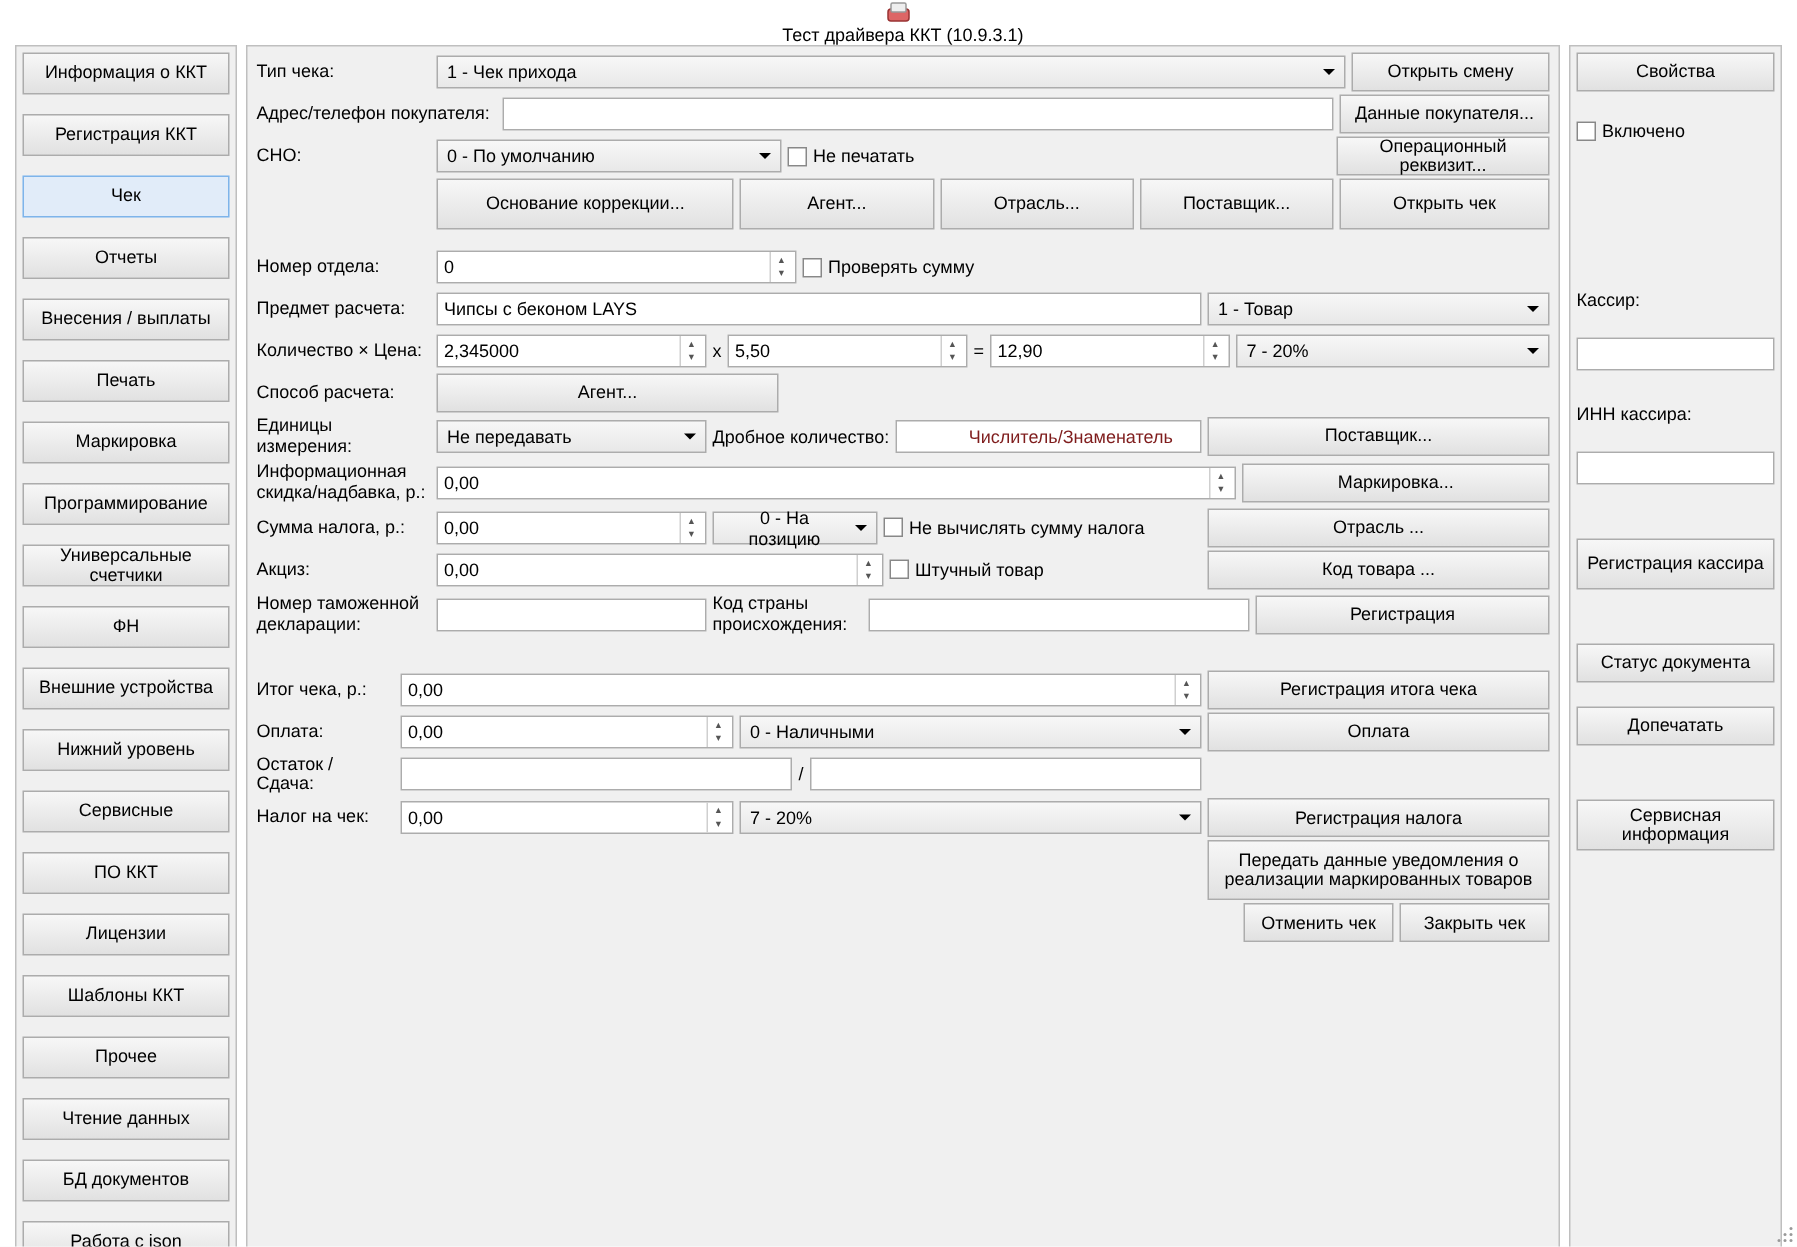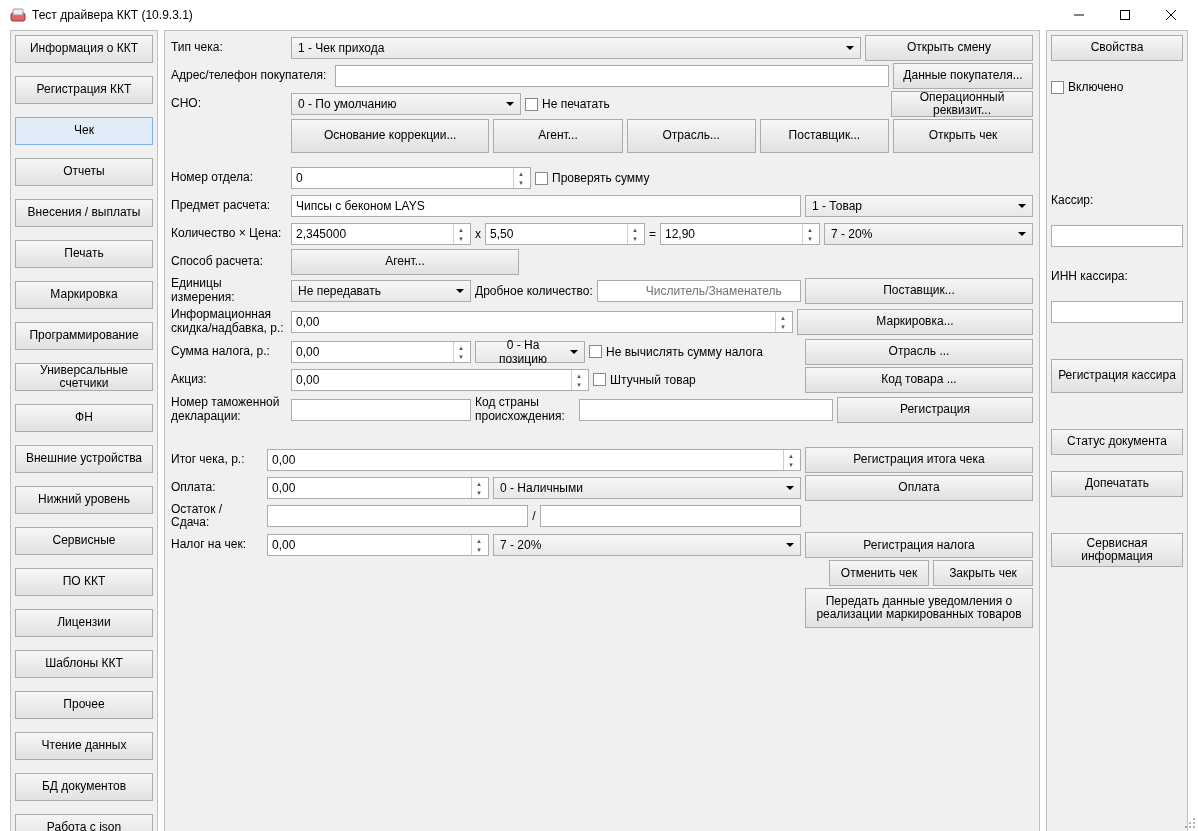--- a/index.html
+++ b/index.html
@@ -5,21 +5,21 @@
   * { box-sizing: border-box; }
   body {
     margin: 0; padding: 0;
     font-family: "Segoe UI", Tahoma, sans-serif;
     font-size: 12px;
     background: #ffffff;
     color: #000;
     overflow: hidden;
   }
   .window { width: 1198px; height: 831px; display: flex; flex-direction: column; background: #fff; }
-  .titlebar { height: 30px; display: flex; align-items: center; padding: 0 4px 0 10px; }
+  .titlebar { height: 30px; display: flex; align-items: center; padding: 0 4px 0 10px; flex-direction: column; }
   .titlebar .ticon { width: 16px; height: 16px; margin-right: 6px; display:flex; align-items:center; justify-content:center;}
   .titlebar .title { font-size: 12px; }
   .titlebar .spacer { flex: 1; }
   .winbtn { width: 46px; height: 30px; display:flex; align-items:center; justify-content:center; }
   .winbtn svg { width: 10px; height: 10px; stroke: #000; fill: none; stroke-width:1;}
   .client { flex: 1; display: flex; padding: 0 10px 10px 10px; gap: 6px; background:#fff;}
   .panel { border: 1px solid #bfbfbf; background: #f0f0f0; padding: 4px; }
   .sidebar { width: 148px; display: flex; flex-direction: column; gap: 13px; }
   .navbtn {
     height: 28px; background: linear-gradient(#f7f7f7,#e1e1e1);
@@ -55,21 +55,21 @@
   .spin { position:relative; padding-right: 18px; }
   .spin::after {
     content:"▴\A▾"; white-space:pre; position:absolute; right:2px; top:0; bottom:0;
     width: 14px; font-size:7px; line-height:9px; text-align:center; color:#555;
     border-left:1px solid #cfcfcf; padding-top:1px;
   }
   .chk {
     width:13px; height:13px; border:1px solid #888; background:#fff; display:inline-block; flex-shrink:0;
   }
   .right-lbl { font-size:12px; margin-top:6px; margin-bottom:2px;}
-  .placeholder { color:#737373;padding-left:48px; }
+  .placeholder { color:#7f1d1d;padding-left:48px; }
   .sep { height: 8px; }
   .flex1 { flex:1; }
   .resize-grip { position:absolute; right:2px; bottom:2px; width:14px; height:14px; }
 </style>
 </head>
 <body>
 
 <div class="window">
   <div class="titlebar">
     <span class="ticon">
@@ -123,21 +123,21 @@
         <div class="navbtn">Работа с json</div>
         <div class="navbtn">Скрипты драйвера</div>
         <div class="navbtn">Лог</div>
       </div>
 
     <div class="panel main">
 
       <div class="row">
         <div class="lbl">Тип чека:</div>
         <div class="sel flex1">1 - Чек прихода</div>
-        <div class="btn" style="width:168px">Открыть смену</div>
+        <div class="btn" style="width:132px">Открыть смену</div>
       </div>
 
       <div class="row">
         <div class="lbl" style="width:160px">Адрес/телефон покупателя:</div>
         <div class="inp flex1"></div>
         <div class="btn" style="width:140px">Данные покупателя...</div>
       </div>
 
       <div class="row">
         <div class="lbl">СНО:</div>
@@ -191,21 +191,21 @@
         <div class="lbl">Единицы измерения:</div>
         <div class="sel" style="width:180px">Не передавать</div>
         <span>Дробное количество:</span>
         <div class="inp flex1 placeholder">Числитель/Знаменатель</div>
         <div class="btn" style="width:228px">Поставщик...</div>
       </div>
 
       <div class="row">
         <div class="lbl tall" style="height:30px">Информационная скидка/надбавка, р.:</div>
         <div class="inp spin flex1">0,00</div>
-        <div class="btn" style="width:236px">Маркировка...</div>
+        <div class="btn" style="width:205px">Маркировка...</div>
       </div>
 
       <div class="row">
         <div class="lbl">Сумма налога, р.:</div>
         <div class="inp spin" style="width:180px">0,00</div>
         <div class="sel" style="width:110px">0 - На позицию</div>
         <span class="chk"></span>
         <span>Не вычислять сумму налога</span>
         <span class="flex1"></span>
         <div class="btn" style="width:228px">Отрасль ...</div>
@@ -254,27 +254,27 @@
 
       <div class="row">
         <div class="lbl" style="width:92px">Налог на чек:</div>
         <div class="inp spin" style="width:222px">0,00</div>
         <div class="sel flex1">7 - 20%</div>
         <div class="btn" style="width:228px">Регистрация налога</div>
       </div>
 
       <div class="row">
         <span class="flex1"></span>
+        <div class="btn" style="width:228px; height:40px">Передать данные уведомления о реализации маркированных товаров</div>
+      </div>
+
+      <div class="row">
+        <span class="flex1"></span>
         <div class="btn" style="width:100px">Отменить чек</div>
         <div class="btn" style="width:100px">Закрыть чек</div>
-      </div>
-
-      <div class="row">
-        <span class="flex1"></span>
-        <div class="btn" style="width:228px; height:40px">Передать данные уведомления о реализации маркированных товаров</div>
       </div>
 
     </div>
 
     <div class="panel rightbar">
       <div class="btn">Свойства</div>
       <div class="row" style="min-height:20px">
         <span class="chk"></span>
         <span>Включено</span>
       </div>

